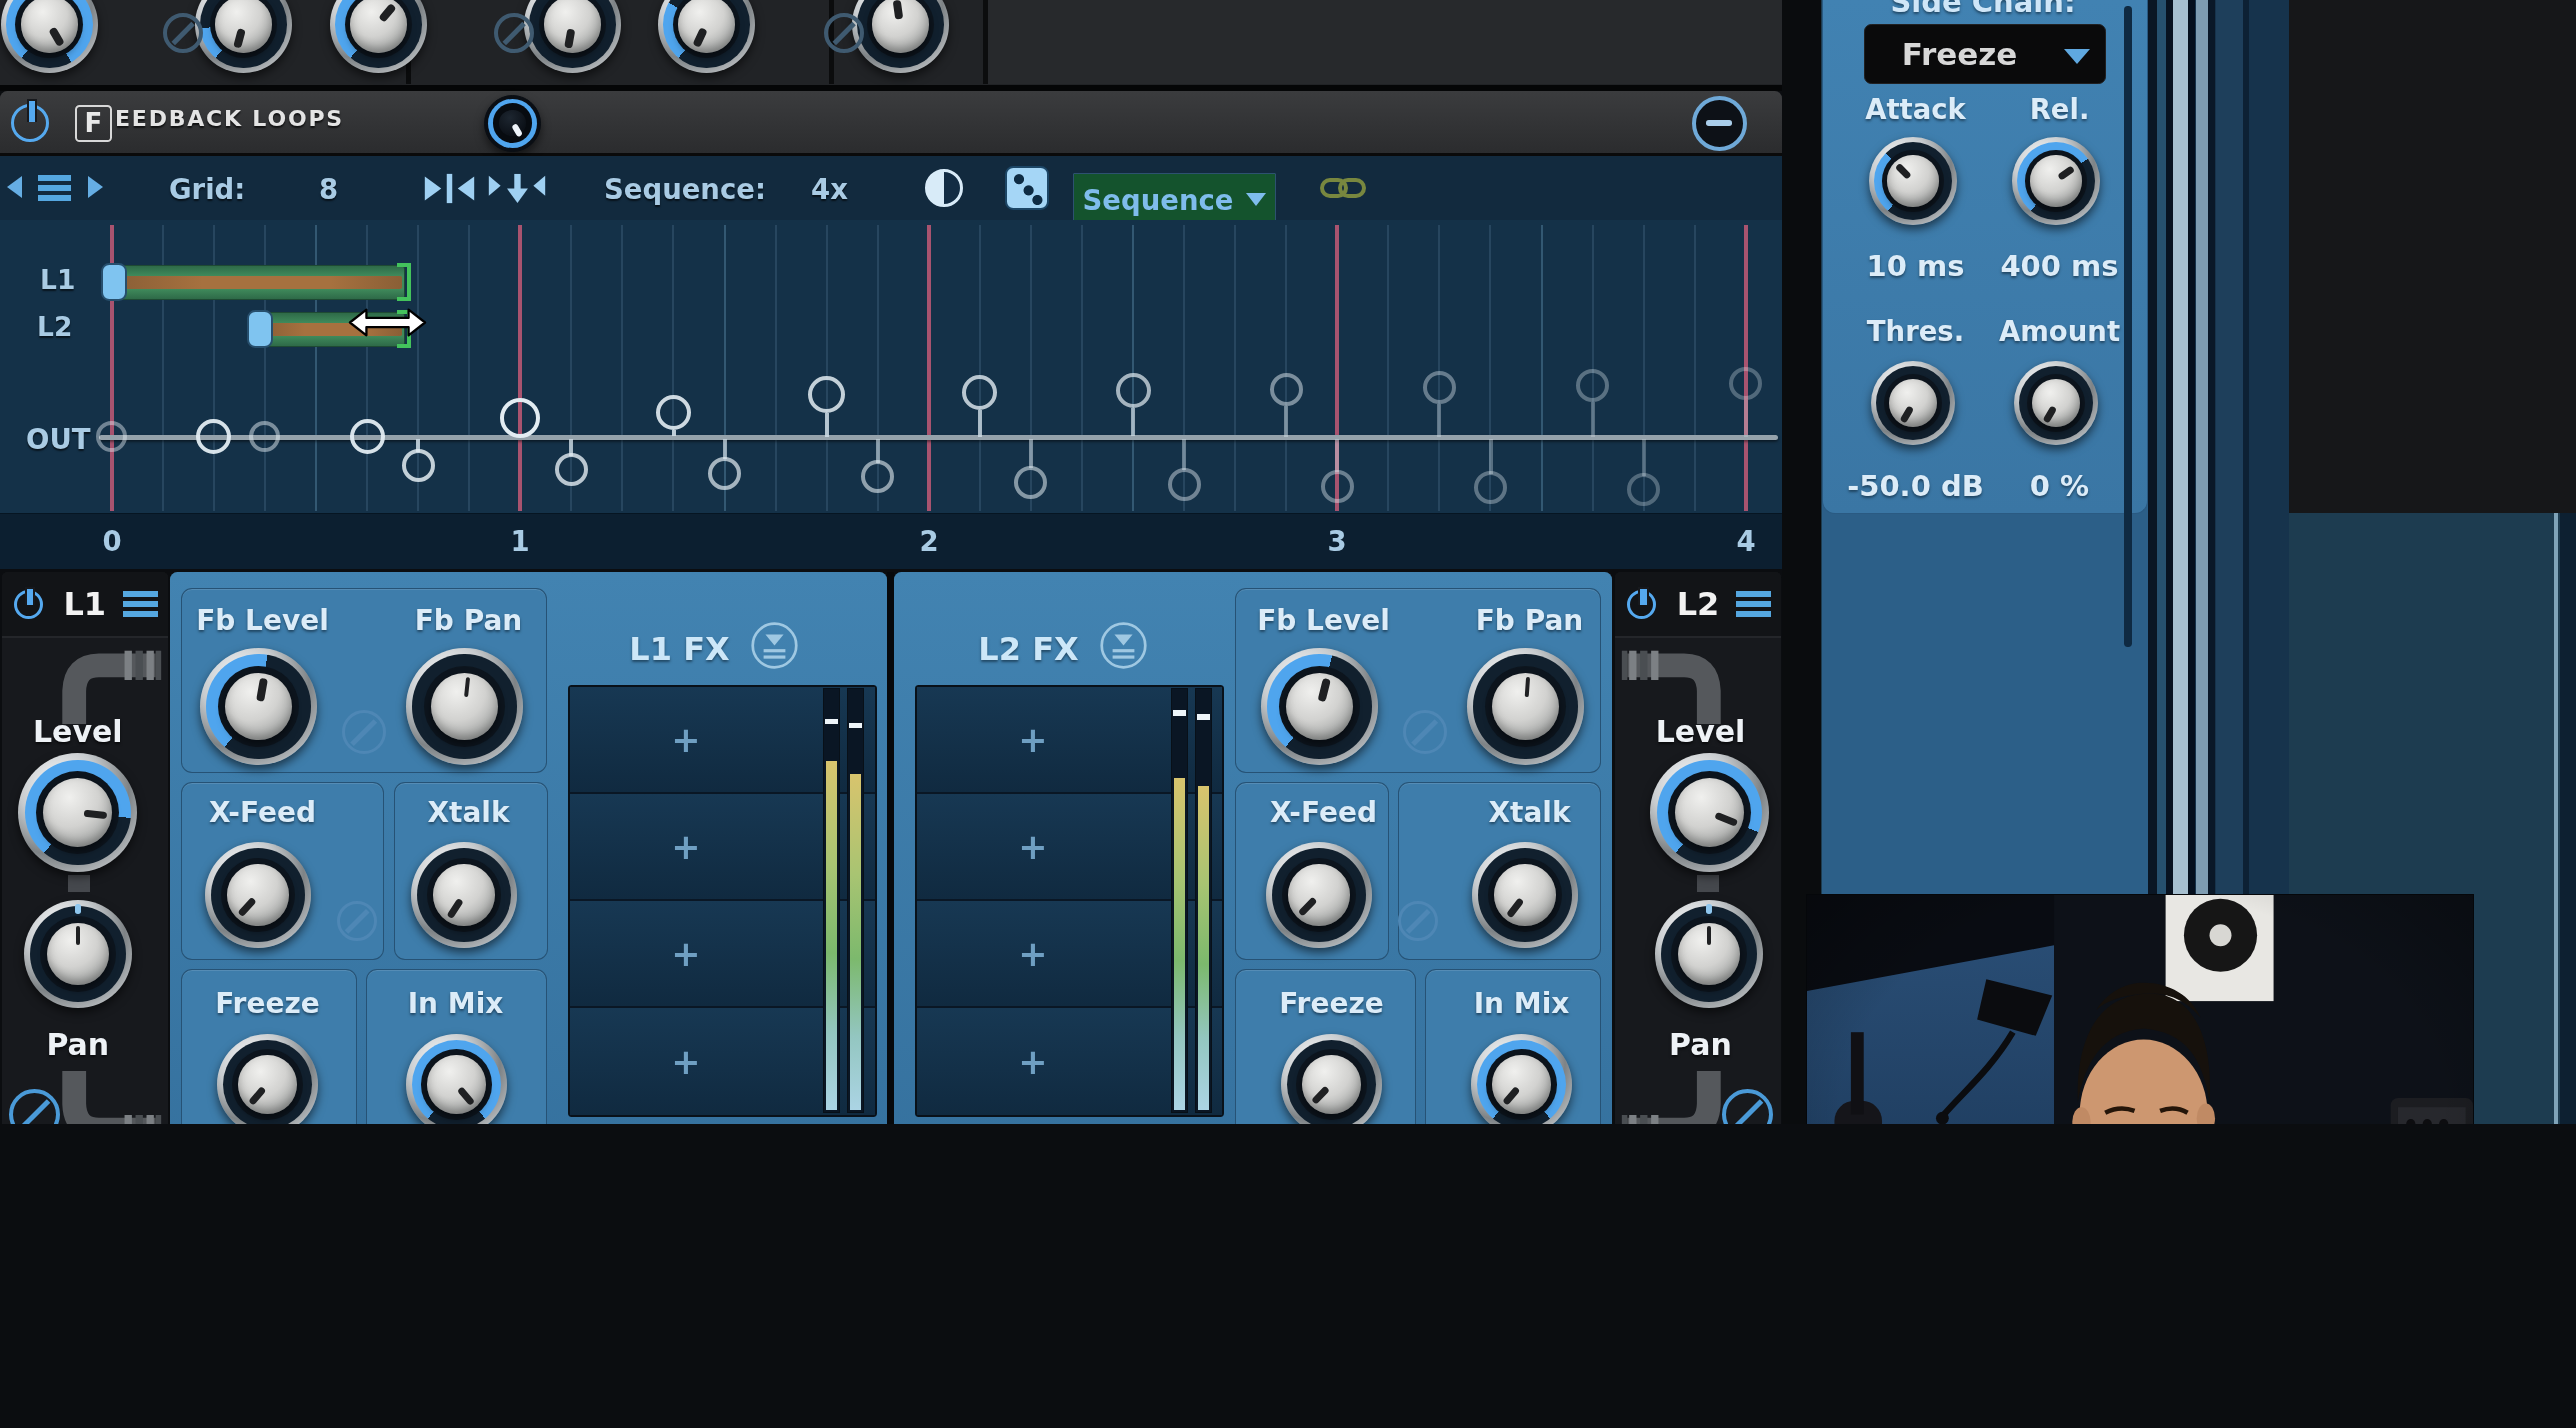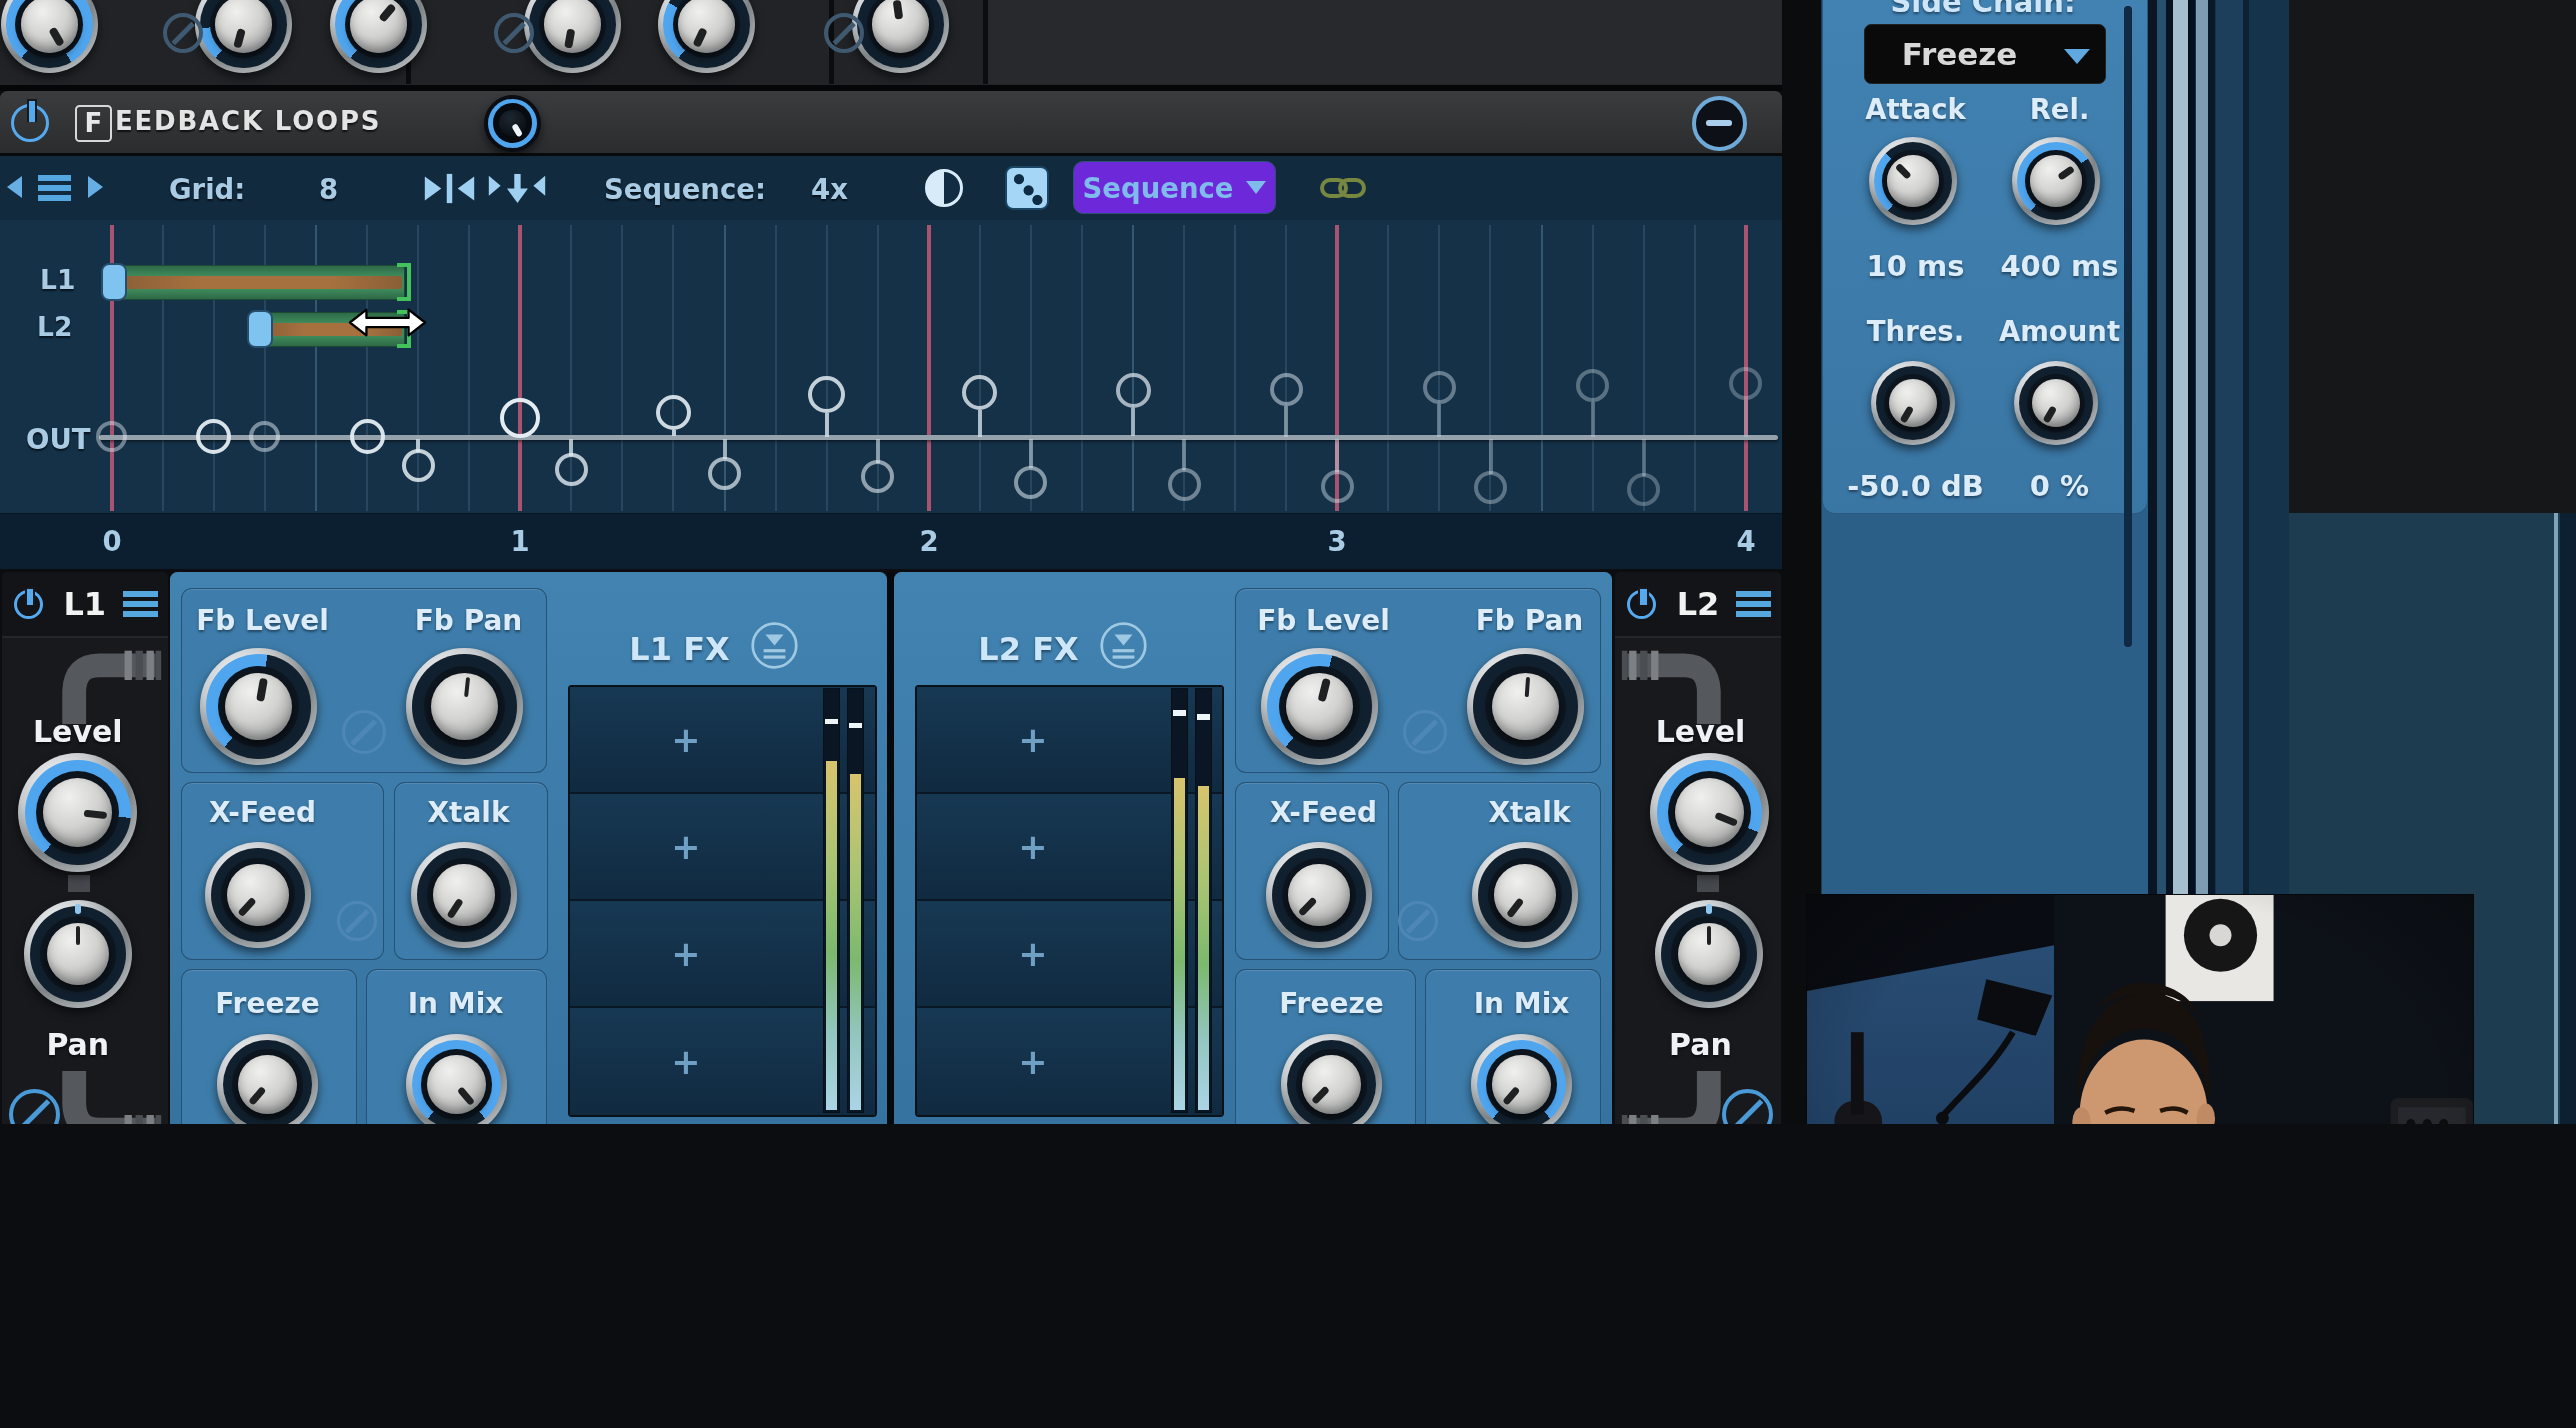--- a/index.html
+++ b/index.html
@@ -197,21 +197,21 @@
 
   <div class="abs" style="left:0;top:91px;width:1782px;height:1129px;background:#0b0d10;border-radius:0 0 7.3px 7.3px;"></div>
 
   <div class="abs" style="left:0;top:91px;width:1782px;height:65px;background:linear-gradient(180deg,#3b3c3e,#2b2c2e);
               border-bottom:3.7px solid #0a0a0a;border-radius:7.3px 7.3px 0 0;">
     <div class="pwr" style="left:11px;top:13px;width:38px;height:38px;"></div>
     <div class="abs" style="left:75px;top:13.7px;width:37px;height:37px;border:2.7px solid #d8d8d8;border-radius:4.6px;
                 display:flex;align-items:center;justify-content:center;color:#e8e8e8;font-weight:700;font-size:26px;">
         <span>F</span>
       </div>
-    <div class="abs" style="left:115px;top:14.6px;font-size:26px;font-weight:700;color:#e4e4e4;letter-spacing:1.8px;
+    <div class="abs" style="left:115px;top:14.6px;font-size:22px;font-weight:700;color:#e4e4e4;letter-spacing:1.8px;
                 text-shadow:0 1.8px 1.8px rgba(0,0,0,.7);">EEDBACK LOOPS</div>
     <div class="knob hdr" style="left: 484px; top: 3.7px; width: 57px; height: 57px;">
         <div class="k-arc" style="background: conic-gradient(from -180deg, rgb(79, 165, 238) 0deg, rgb(79, 165, 238) 360deg, rgb(17, 32, 46) 360deg, rgb(17, 32, 46) 360deg);"></div>
         <div class="k-inner"></div>
         <div class="k-cap"></div>
         <div class="k-ptr" style="transform: rotate(150deg);"></div>
       </div>
     <div class="abs" style="left:1692px;top:95px;margin-top:-91px;"></div>
     <div class="abs" style="left:1692px;top:4.6px;width:55px;height:55px;border:4.6px solid #6fa9d8;border-radius:50%;background:#0d1117;">
       <div style="position:absolute;left:10px;top:20px;width:26px;height:6.4px;background:#a9cdea;border-radius:2.7px;"></div>
@@ -250,21 +250,21 @@
       </div>
     <div class="tlbl" style="left:811px;top:16.5px;">4x</div>
     <div class="abs" style="left:925px;top:13px;width:38px;height:38px;border-radius:50%;border:3.7px solid #d8ebf8;
                 background:linear-gradient(90deg,#d8ebf8 50%,#122c44 50%);"></div>
     <div class="abs" style="left:1005px;top:10px;width:44px;height:44px;background:#a5d6f6;border-radius:8.2px;border:2.7px solid #1c4precision;
                 border:2.7px solid #1c4666;
                 background-image:radial-gradient(circle at 30% 28%,#0e2c44 4.6px,rgba(0,0,0,0) 5.5px),
                                  radial-gradient(circle at 54% 56%,#0e2c44 4.6px,rgba(0,0,0,0) 5.5px),
                                  radial-gradient(circle at 76% 80%,#0e2c44 4.6px,rgba(0,0,0,0) 5.5px),
                                  linear-gradient(#a5d6f6,#a5d6f6);"></div>
-    <div class="abs" style="left:1073px;top:5px;width:203px;height:53px;background:#6d28d9;border:0.9px solid #2d5170;border-radius:10px;
+    <div class="abs" style="left:1073px;top:17px;width:203px;height:53px;background:#14532d;border:0.9px solid #2d5170;border-radius:1px;
                 display:flex;align-items:center;justify-content:center;gap:13px;">
       <span style="color:#7fbcec;font-weight:700;font-size:27.5px;">Sequence</span>
       <span class="tri" style="position:static;border-left:10px solid transparent;border-right:10px solid transparent;border-top:13px solid #7fbcec;"></span>
     </div>
     <div class="abs" style="left:1320px;top:22px;width:48px;height:20px;">
       <span style="position:absolute;left:0;top:0;width:27.5px;height:20px;border:4.6px solid #78873f;border-radius:10px;"></span>
       <span style="position:absolute;left:18.3px;top:0;width:27.5px;height:20px;border:4.6px solid #78873f;border-radius:10px;"></span>
     </div>
   </div>
 

